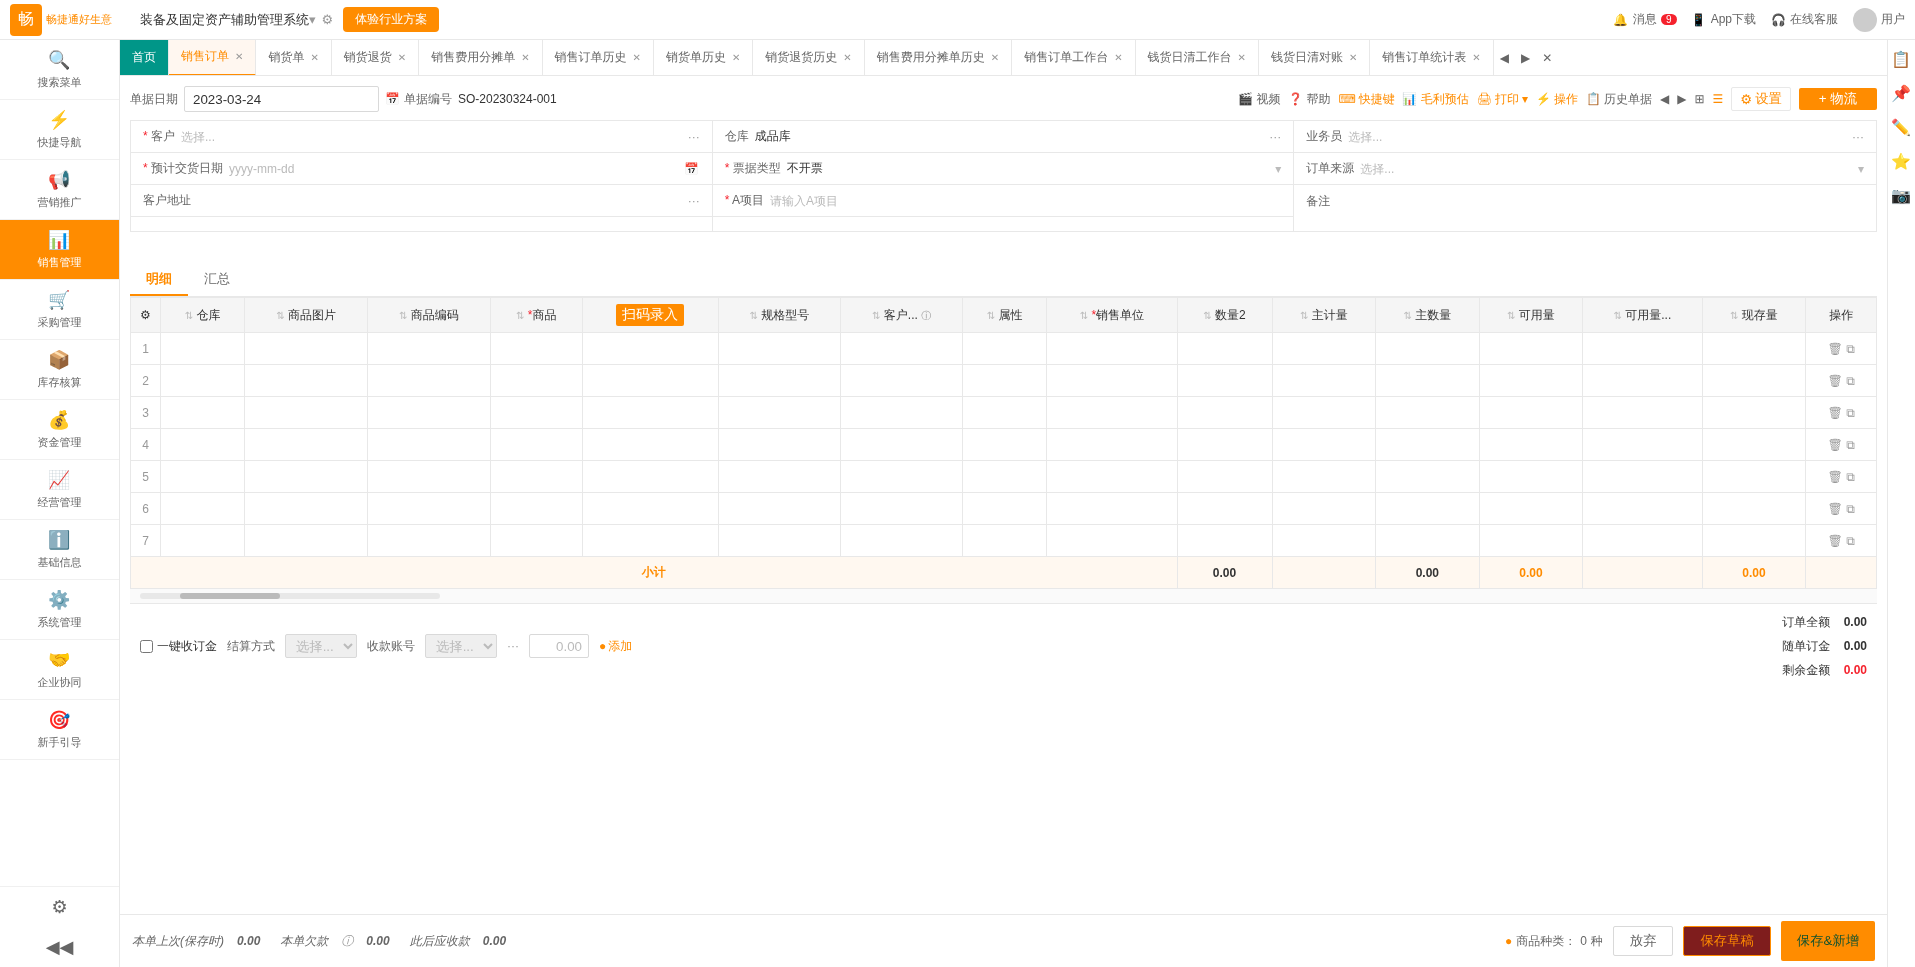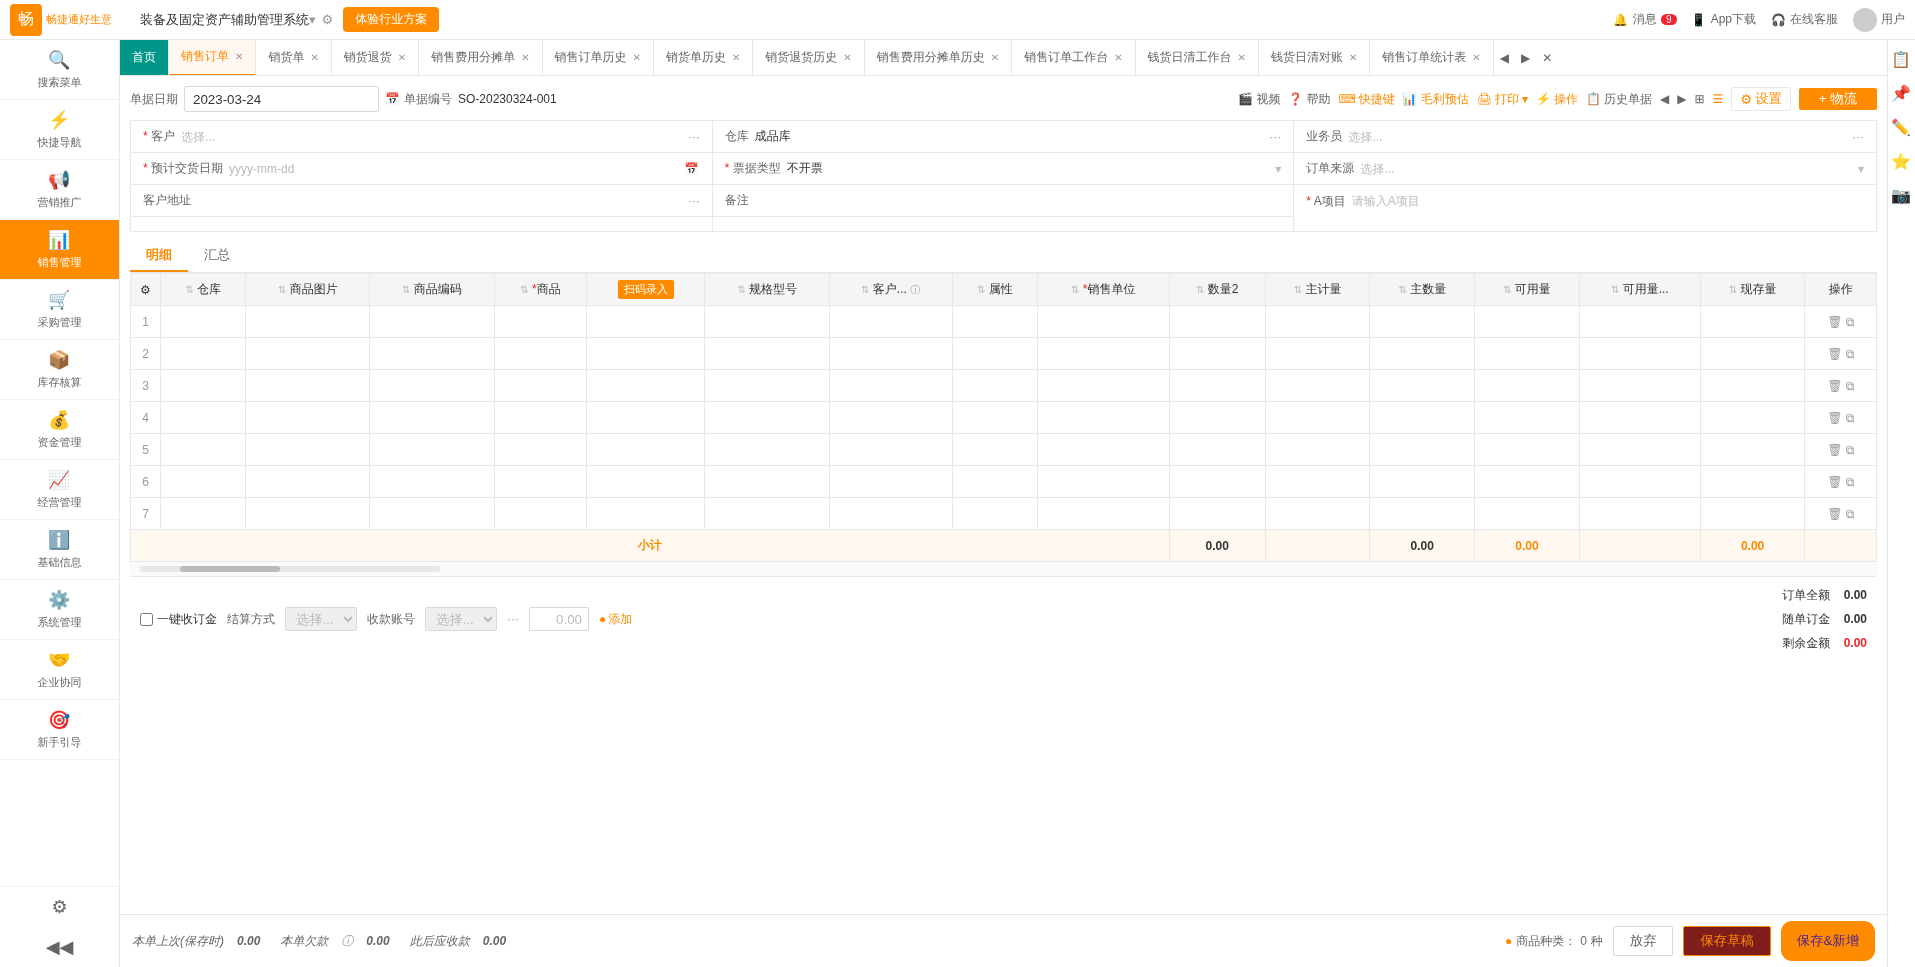--- a/index.html
+++ b/index.html
@@ -41,41 +41,41 @@
     .form-label { color: #666; white-space: nowrap; }
     .form-label.required::before { content: '* '; color: #f5222d; }
     .form-input { border: 1px solid #d9d9d9; border-radius: 2px; padding: 3px 8px; color: #333; background: white; min-width: 120px; height: 26px; }
     .header-action-btn { display: flex; align-items: center; gap: 3px; cursor: pointer; color: #666; }
     .header-action-btn.setting-btn { background: #fff; border: 1px solid #e8e8e8; padding: 2px 8px; border-radius: 2px; color: #ff8c00; }
     .header-action-btn.add-btn { background: #ff8c00; color: white; border: none; padding: 2px 20px; border-radius: 2px; }
     .dotted-link { color: #999; cursor: pointer; }
 
     
     .detail-tabs { display: flex; border-bottom: 1px solid #e8e8e8; margin-bottom: 0; }
-    .detail-tab { padding: 6px 16px; cursor: pointer; color: #666; font-size: 13px; border-bottom: 2px solid transparent; }
+    .detail-tab { padding: 6px 16px; cursor: pointer; color: #666; font-size: 13px; border-bottom: 2px solid transparent; margin-top: 24px; }
     .detail-tab.active { color: #ff8c00; border-bottom-color: #ff8c00; font-weight: bold; }
 
     
     .data-table { width: 100%; border-collapse: collapse; font-size: 12px; }
     .data-table th { background: #f5f5f5; border: 1px solid #e8e8e8; padding: 6px 8px; text-align: center; color: #333; font-weight: normal; white-space: nowrap; }
     .data-table td { border: 1px solid #e8e8e8; padding: 4px 8px; text-align: center; color: #333; height: 32px; }
     .data-table td.row-num { color: #999; width: 30px; }
-    .scan-btn { background: #ff8c00; color: white; border: none; padding: 2px 6px; border-radius: 2px; font-size: 11px; cursor: pointer; white-space: nowrap; }
+    .scan-btn { background: #ff8c00; color: white; border: none; padding: 2px 6px; border-radius: 2px; font-size: 14px; cursor: pointer; white-space: nowrap; }
     .sort-icon { color: #bbb; font-size: 10px; }
 
     
     .subtotal-row td { background: #fff8f0; font-weight: bold; color: #333; }
 
     
     .bottom-bar { border-top: 1px solid #e8e8e8; padding: 6px 12px; display: flex; align-items: center; background: #fff; flex-shrink: 0; }
     .bottom-info { display: flex; gap: 20px; font-size: 12px; color: #666; }
     .bottom-info-item { display: flex; align-items: center; gap: 13px; font-style: italic; }
     .btn-discard { border: 1px solid #d9d9d9; background: white; padding: 5px 16px; border-radius: 2px; cursor: pointer; color: #666; }
     .btn-save { border: 1px solid #ff8c00; background: #7f1d1d; color: #ff8c00; padding: 5px 16px; border-radius: 2px; cursor: pointer; }
-    .btn-save-new { background: #ff8c00; color: #4c1d95; border: none; padding: 11px 16px; border-radius: 11px; cursor: pointer; }
+    .btn-save-new { background: #ff8c00; color: #14532d; border: none; padding: 11px 16px; border-radius: 2px; cursor: pointer; }
 
     
     .payment-row { display: flex; align-items: center; gap: 10px; padding: 6px 10px; border-top: 1px solid #e8e8e8; }
     .checkbox-label { display: flex; align-items: center; gap: 4px; cursor: pointer; }
     .payment-select { border: 1px solid #d9d9d9; border-radius: 2px; padding: 2px 6px; height: 24px; color: #bbb; }
     .add-btn-small { color: #ff8c00; cursor: pointer; display: flex; align-items: center; gap: 2px; }
 
     
     .right-panel { width: 28px; background: #fff; border-left: 1px solid #e8e8e8; display: flex; flex-direction: column; align-items: center; padding-top: 10px; gap: 15px; flex-shrink: 0; }
     .right-panel-icon { font-size: 16px; color: #666; cursor: pointer; }
@@ -348,26 +348,26 @@
             <input class="grid-input" type="text" placeholder="选择..." style="">
             <span class="select-arrow">▾</span>
           </div>
 
           <div class="grid-cell">
             <span class="form-label">客户地址</span>
             <input class="grid-input" type="text" placeholder="" style="">
             <span class="dotted-link">···</span>
           </div>
           <div class="grid-cell">
+            <span class="form-label required">A项目</span>
+            <input class="grid-input" type="text" placeholder="请输入A项目" style="">
+          </div>
+          <div class="grid-cell">
             <span class="form-label">备注</span>
             <input class="grid-input" type="text" placeholder="" style="">
-          </div>
-          <div class="grid-cell">
-            <span class="form-label required">A项目</span>
-            <input class="grid-input" type="text" placeholder="请输入A项目" style="">
           </div>
 
           <div class="grid-cell" style="border-bottom:none;"></div>
           <div class="grid-cell" style="border-bottom:none;"></div>
         </div>
 
         <div class="detail-tabs" style="margin-top:8px;">
           <div class="detail-tab active">
             <span>明细</span>
           </div>

